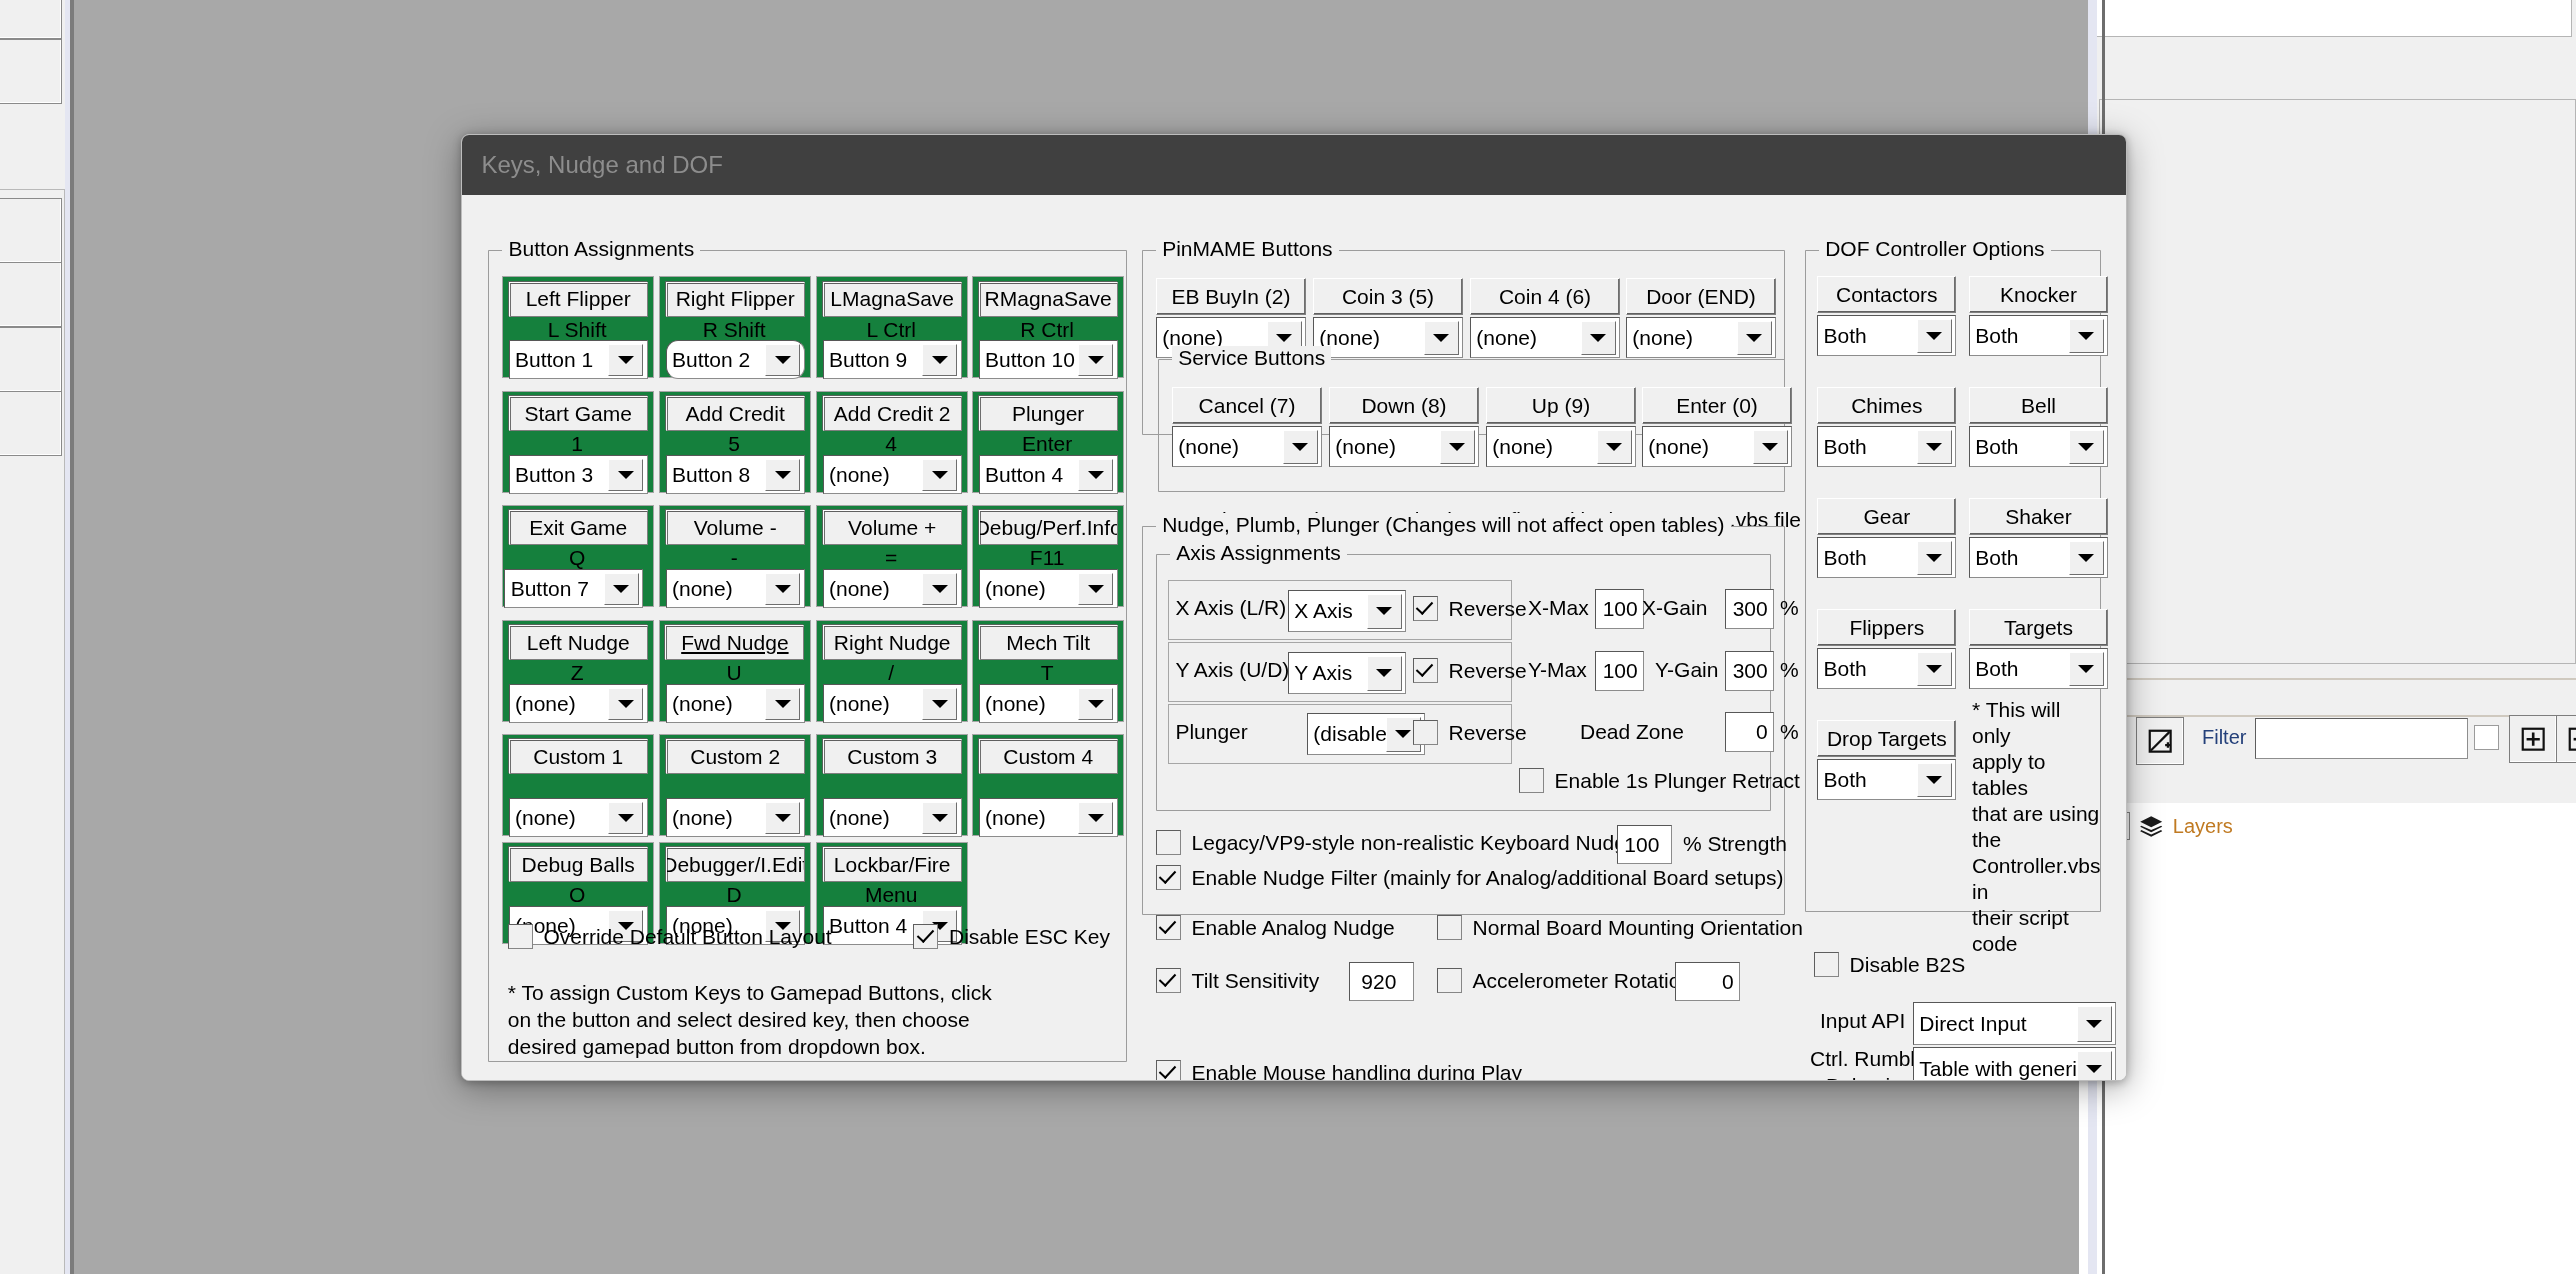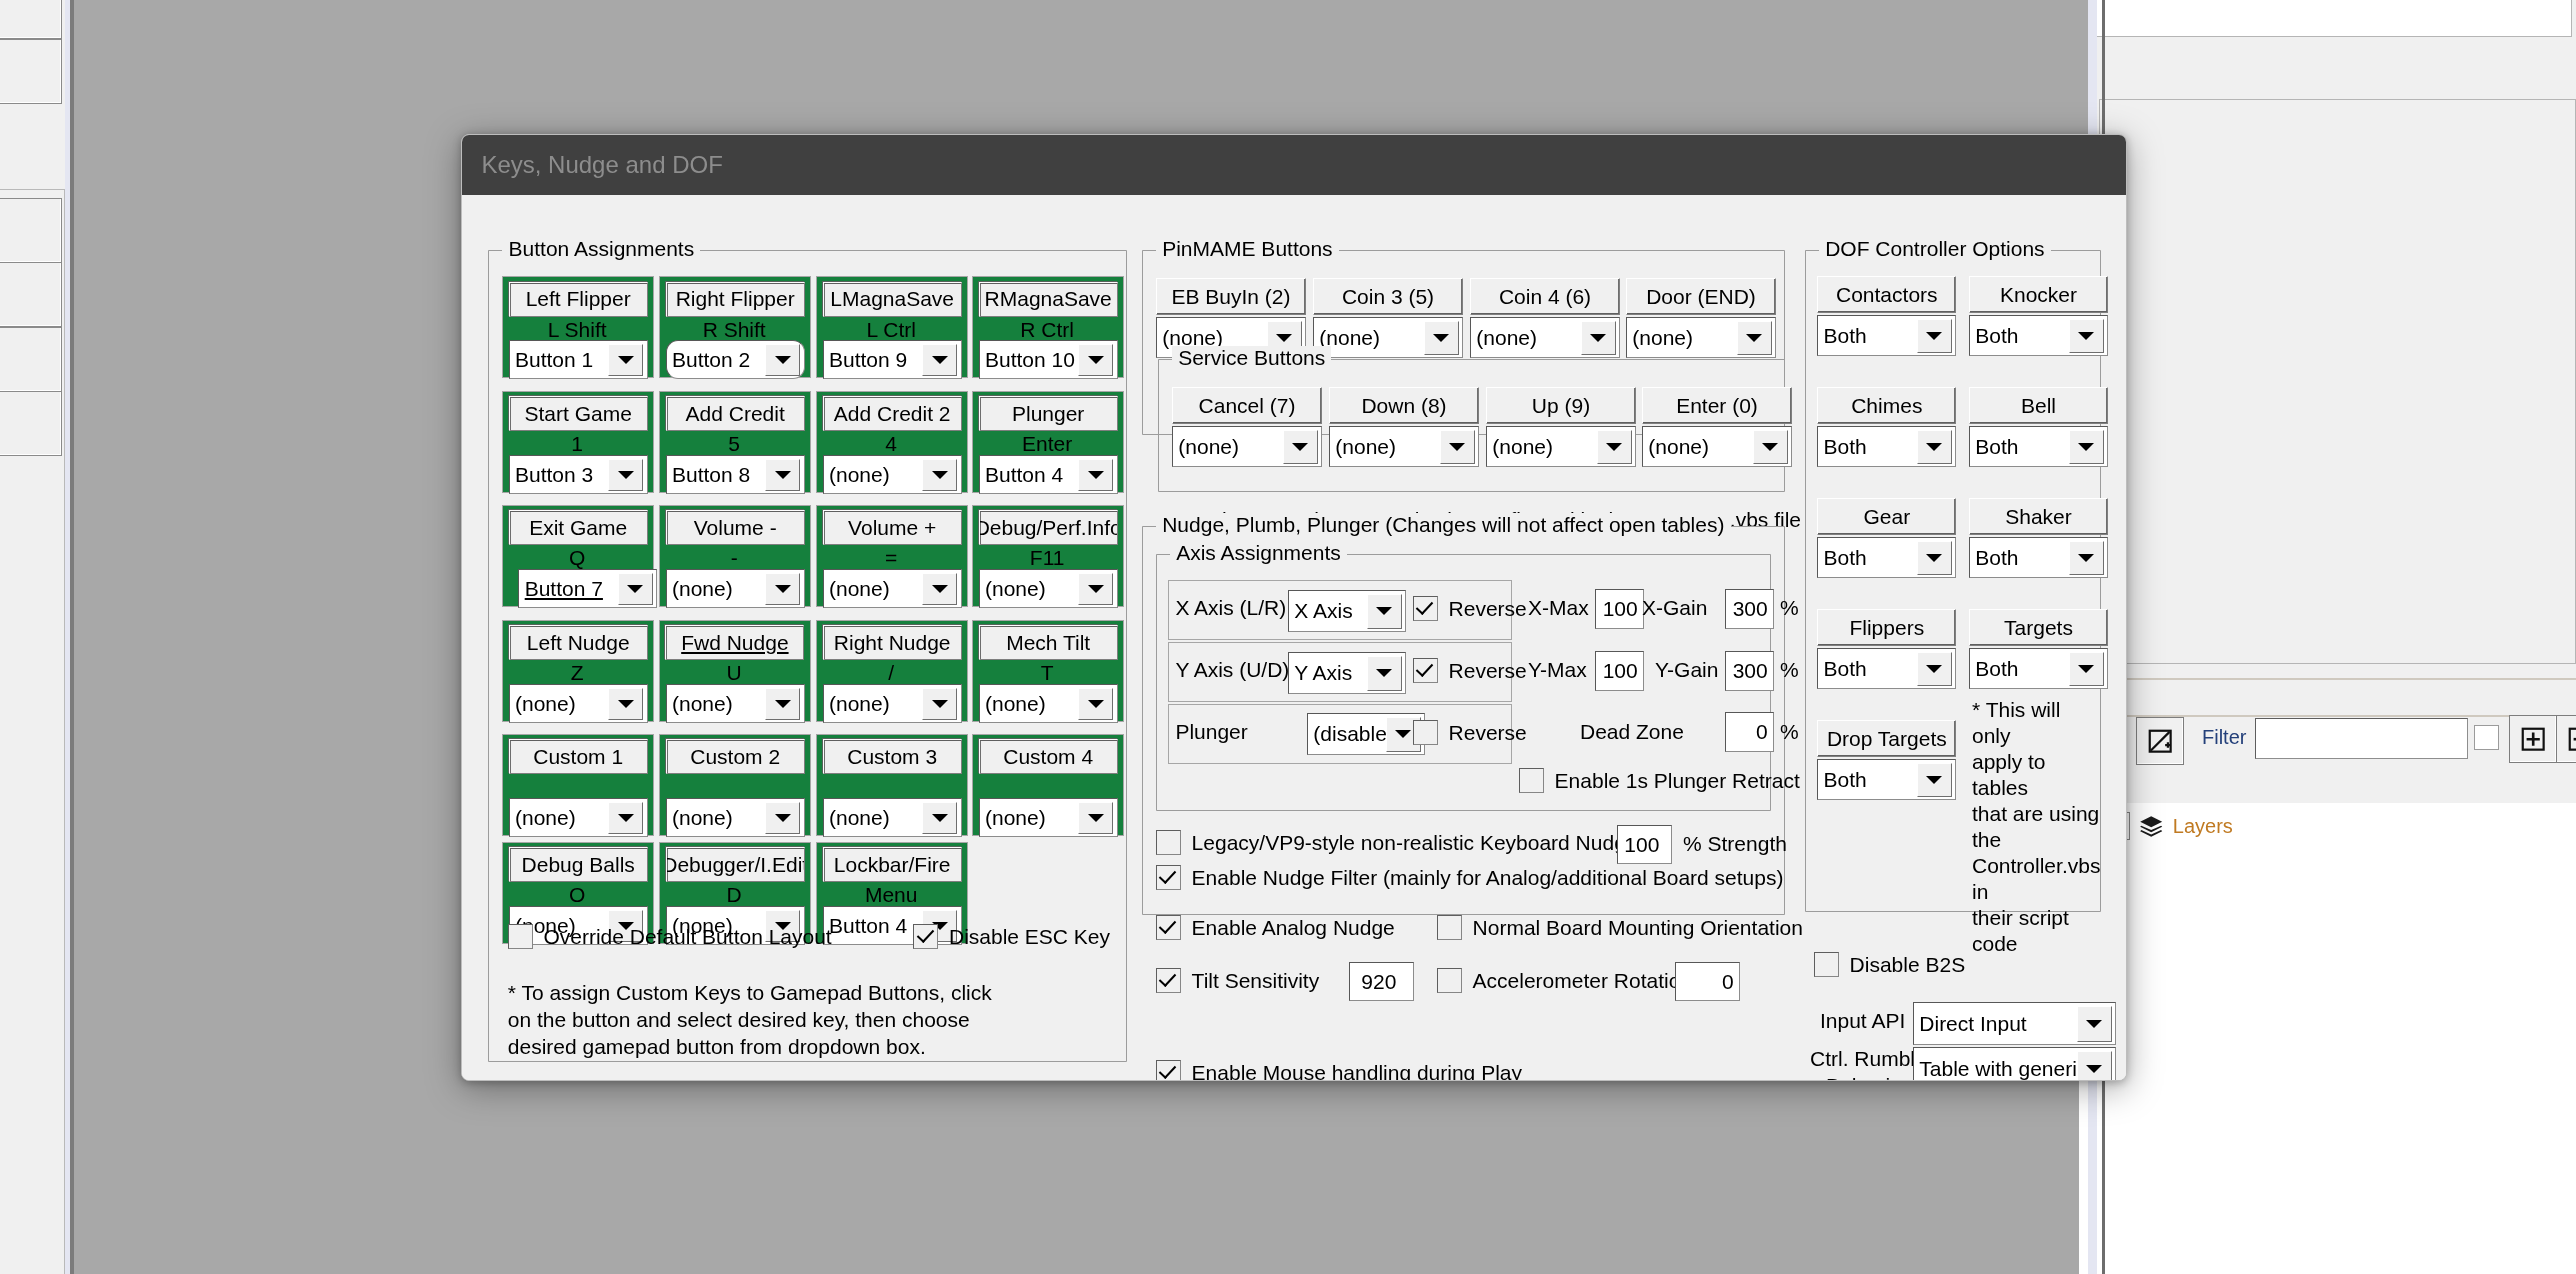--- a/index.html
+++ b/index.html
@@ -322,21 +322,21 @@
               <div class="combo" style="left: 5.3px; top: 63px; width: 137px; height: 37px;">
                 <span class="cb-text">Button 4</span>
                 <span class="cb-arrow">
                   <i></i>
                 </span>
               </div>
             </div>
             <div class="keycell" style="left: 14px; top: 255px; width: 150px; height: 100px;">
               <div class="keybtn" style="left: 5.3px; top: 4.4px; width: 137px; height: 33px;">Exit Game</div>
               <div class="keyname" style="left: 5.3px; top: 39px; width: 137px; height: 26.4px;">Q</div>
-              <div class="combo" style="left: 15px; top: 63px; width: 137px; height: 37px; text-decoration: underline;">
+              <div class="combo" style="left: 1px; top: 63px; width: 137px; height: 37px;">
                 <span class="cb-text">Button 7</span>
                 <span class="cb-arrow">
                   <i></i>
                 </span>
               </div>
             </div>
             <div class="keycell" style="left: 171px; top: 255px; width: 150px; height: 100px;">
               <div class="keybtn" style="left: 5.3px; top: 4.4px; width: 137px; height: 33px;">Volume -</div>
               <div class="keyname" style="left: 5.3px; top: 39px; width: 137px; height: 26.4px;">-</div>
               <div class="combo" style="left: 5.3px; top: 63px; width: 137px; height: 37px;">

